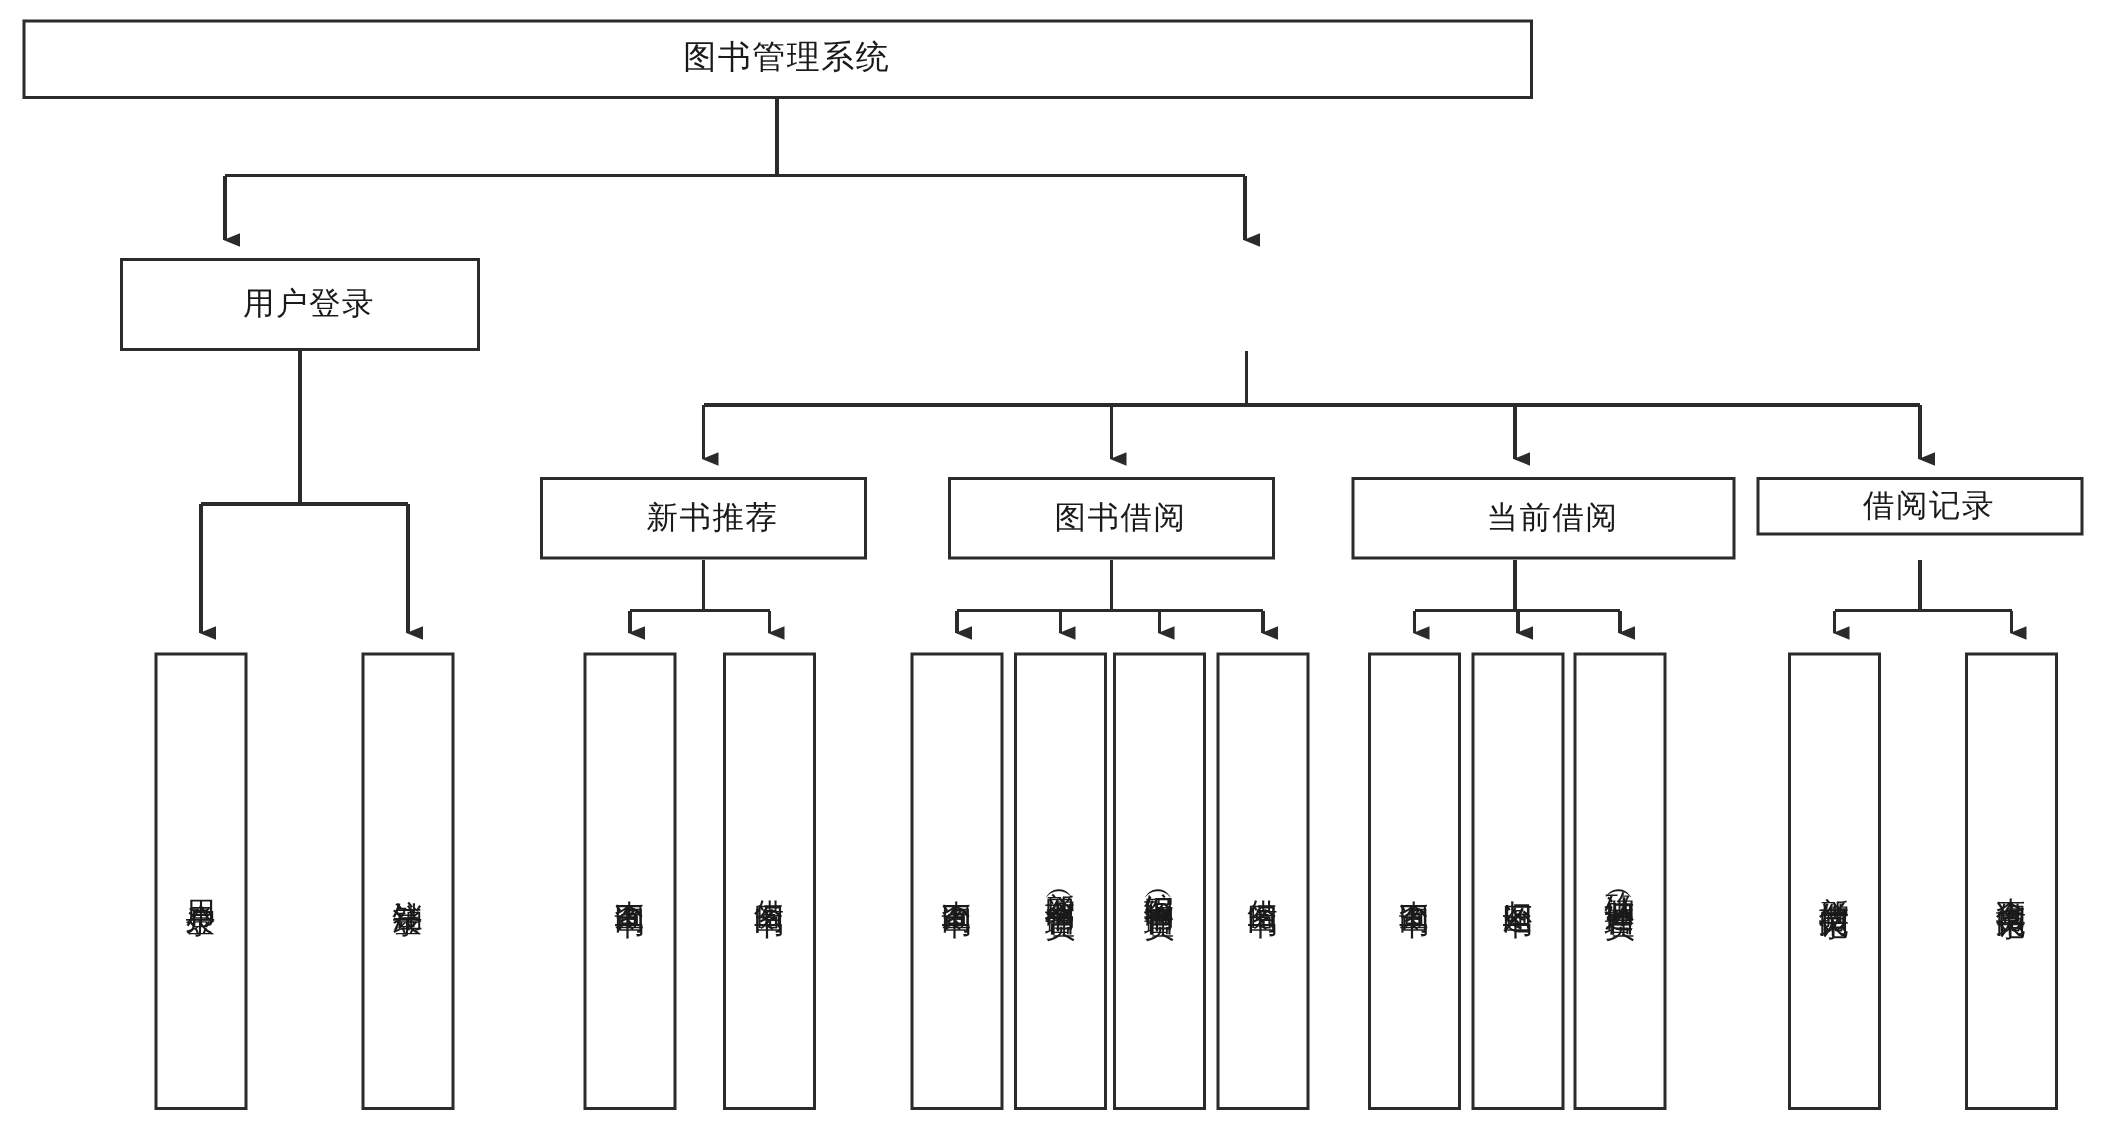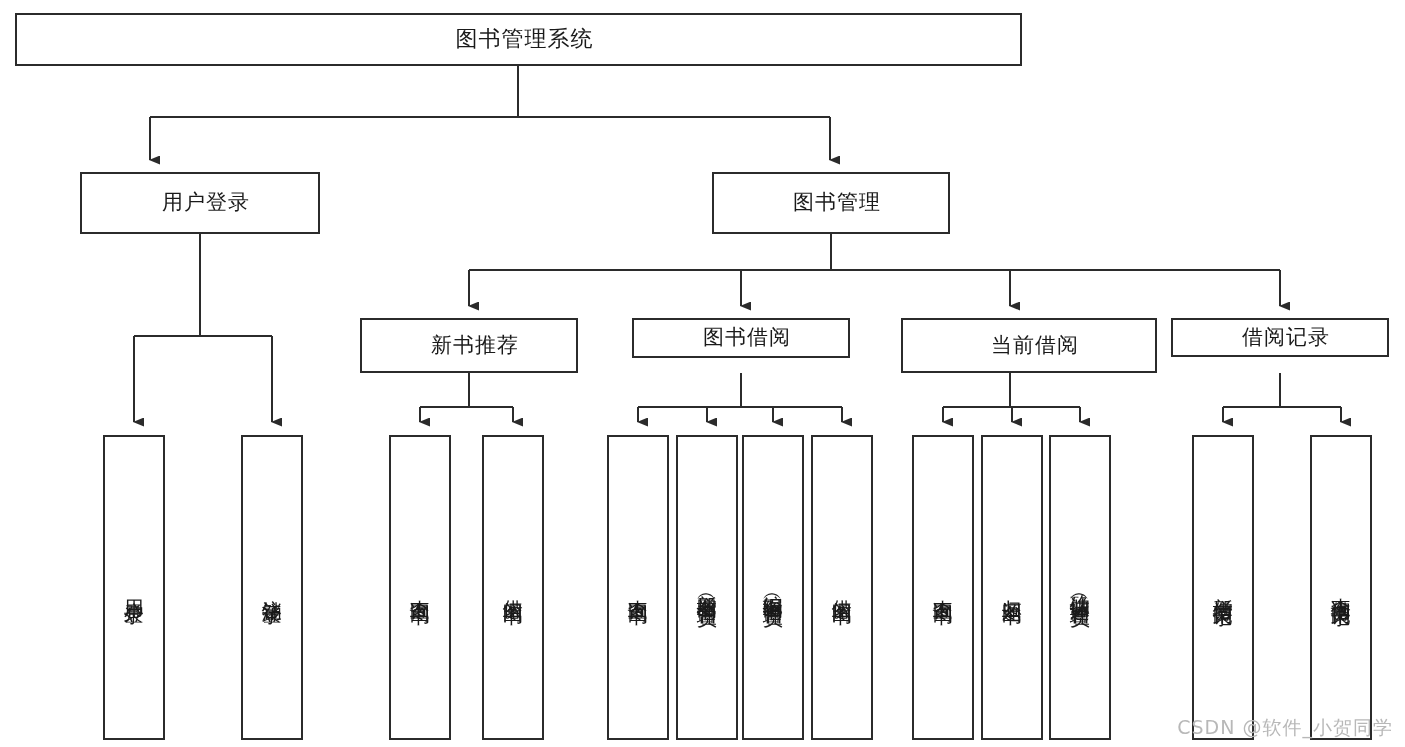--- a/index.html
+++ b/index.html
@@ -93,28 +93,25 @@
     </g>
   </svg>
 
   <div class="node h root" style="left:15px;top:13px;width:1007px;height:53px;">
     <span>图书管理系统</span>
   </div>
 
   <div class="node h" style="left:80px;top:172px;width:240px;height:62px;">
     <span>用户登录</span>
   </div>
-  <div class="node h" style="left:712px;top:172px;width:238px;height:62px;">
-    <span>图书管理</span>
-  </div>
 
   <div class="node h" style="left:360px;top:318px;width:218px;height:55px;">
     <span>新书推荐</span>
   </div>
-  <div class="node h" style="left:632px;top:318px;width:218px;height:40px;">
+  <div class="node h" style="left:632px;top:318px;width:218px;height:55px;">
     <span>图书借阅</span>
   </div>
   <div class="node h" style="left:901px;top:318px;width:256px;height:55px;">
     <span>当前借阅</span>
   </div>
   <div class="node h" style="left:1171px;top:318px;width:218px;height:39px;">
     <span>借阅记录</span>
   </div>
 
   <div class="node v" style="left:103px;top:435px;width:62px;height:305px;">
@@ -154,15 +151,14 @@
     <span class="vtxt">确认归还（管理员）</span>
   </div>
 
   <div class="node v" style="left:1192px;top:435px;width:62px;height:305px;">
     <span class="vtxt">新增借阅记录</span>
   </div>
   <div class="node v" style="left:1310px;top:435px;width:62px;height:305px;">
     <span class="vtxt">查询借阅记录</span>
   </div>
 
-  <div class="watermark">CSDN @软件_小贺同学</div>
 
 </div>
 
 </body></html>

